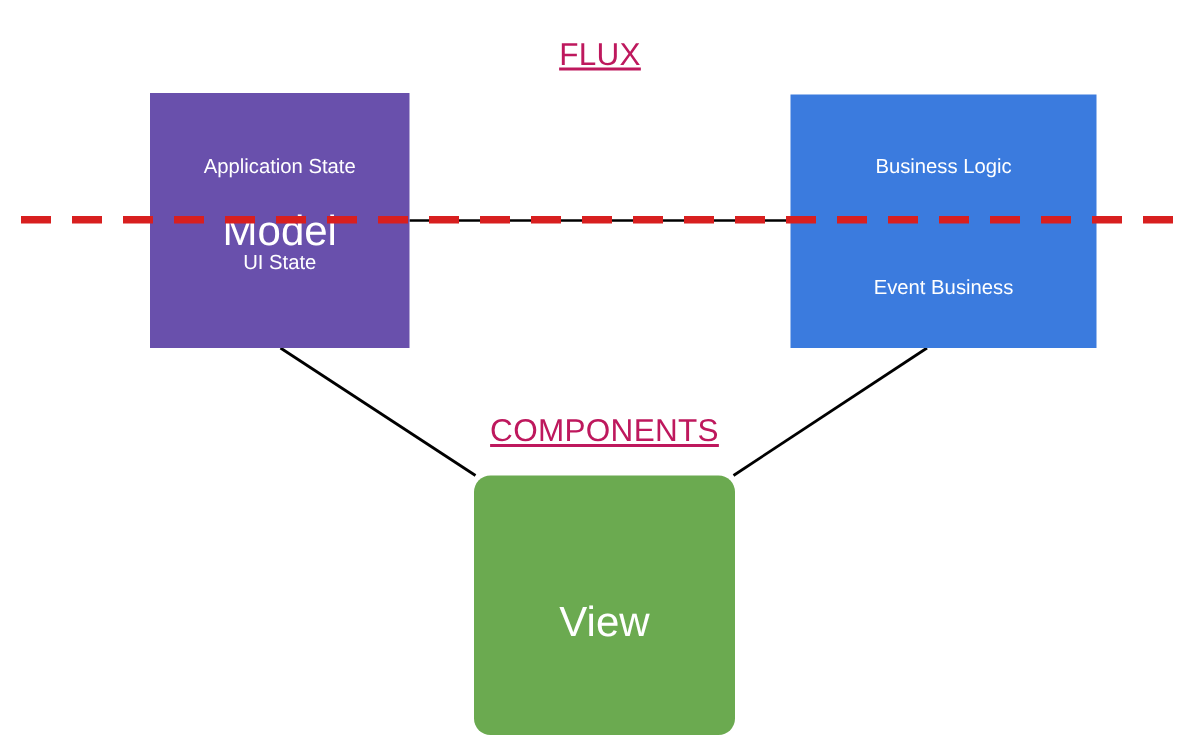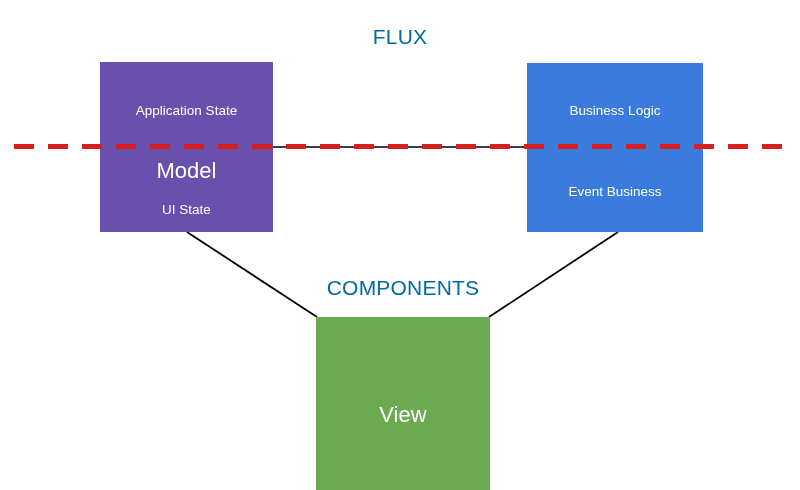--- a/index.html
+++ b/index.html
@@ -20,25 +20,26 @@
     height: 490px;
     background: #ffffff;
   }
 
   
   .diagram-title {
     position: absolute;
     left: 0;
     width: 800px;
     text-align: center;
-    color: #0369a1;
+    color: #be185d;
     font-size: 21px;
     font-weight: 400;
     letter-spacing: 0.2px;
     white-space: nowrap;
+    text-decoration: underline;
   }
   #flux-title { top: 25px; }
   #components-title {
     top: 276px;
     left: 0;
     width: 806px;
     text-align: center;
     font-size: 21px;
   }
 
@@ -61,52 +62,53 @@
     align-items: center;
     justify-content: space-between;
   }
   .node-sub {
     font-size: 13.5px;
     font-weight: 400;
     line-height: 1;
     white-space: nowrap;
   }
   .node-main {
-    font-size: 22px;
+    font-size: 28px;
     font-weight: 400;
     line-height: 1;
     white-space: nowrap;
     margin-top: 22px;
   }
 
   #model-box {
     left: 100px;
     top: 62px;
     width: 173px;
     height: 170px;
     background: #6950ac;
     padding-top: 42px;
-    padding-bottom: 16px;
+    padding-bottom: 55px;
   }
   #controller-box {
     left: 527px;
     top: 63px;
-    width: 176px;
+    width: 204px;
     height: 169px;
     background: #3b7bde;
     padding-top: 41px;
     padding-bottom: 34px;
   }
   #view-box {
     left: 316px;
     top: 317px;
     width: 174px;
     height: 173px;
     background: #6baa50;
     justify-content: center;
+    border-radius: 11px;
   }
 
   
   #dashed-line {
     position: absolute;
     left: 14px;
     top: 144px;
     width: 776px;
     height: 5px;
     background-image: repeating-linear-gradient(

